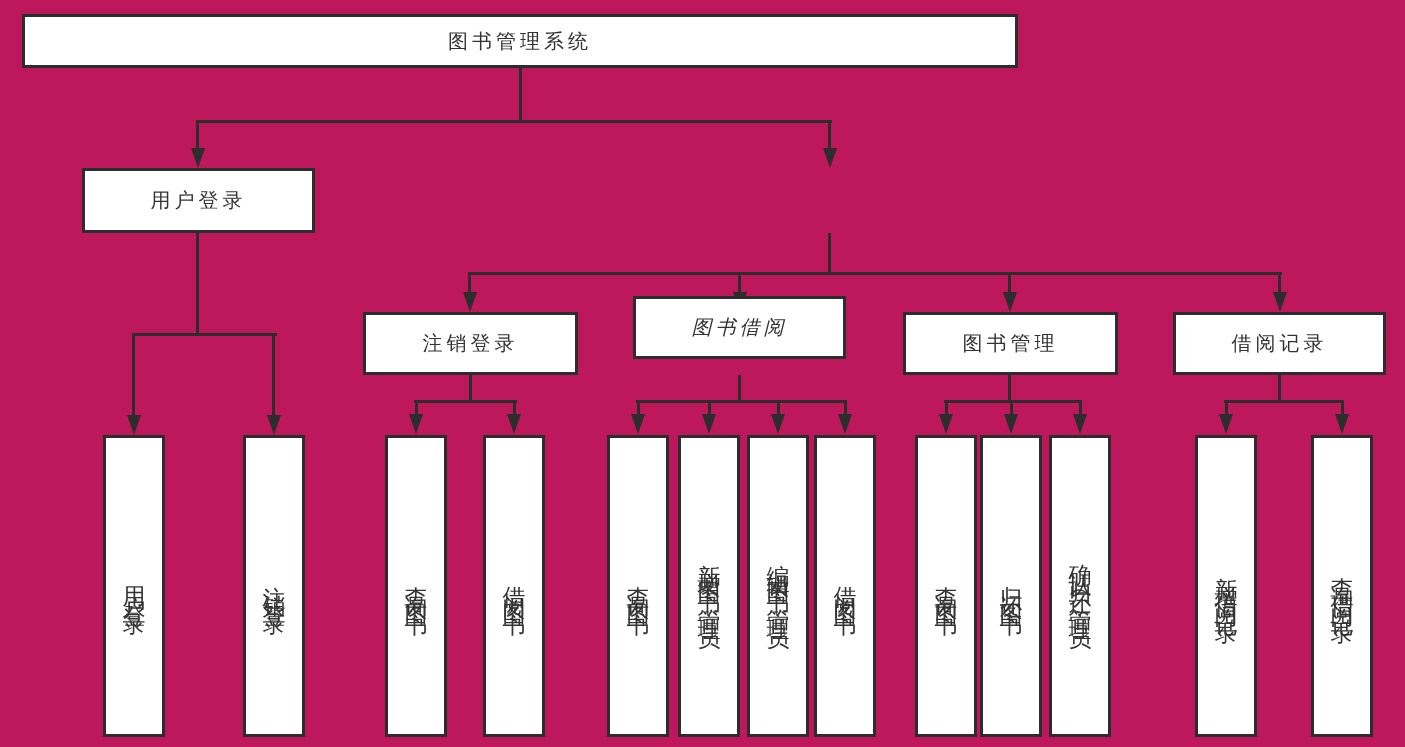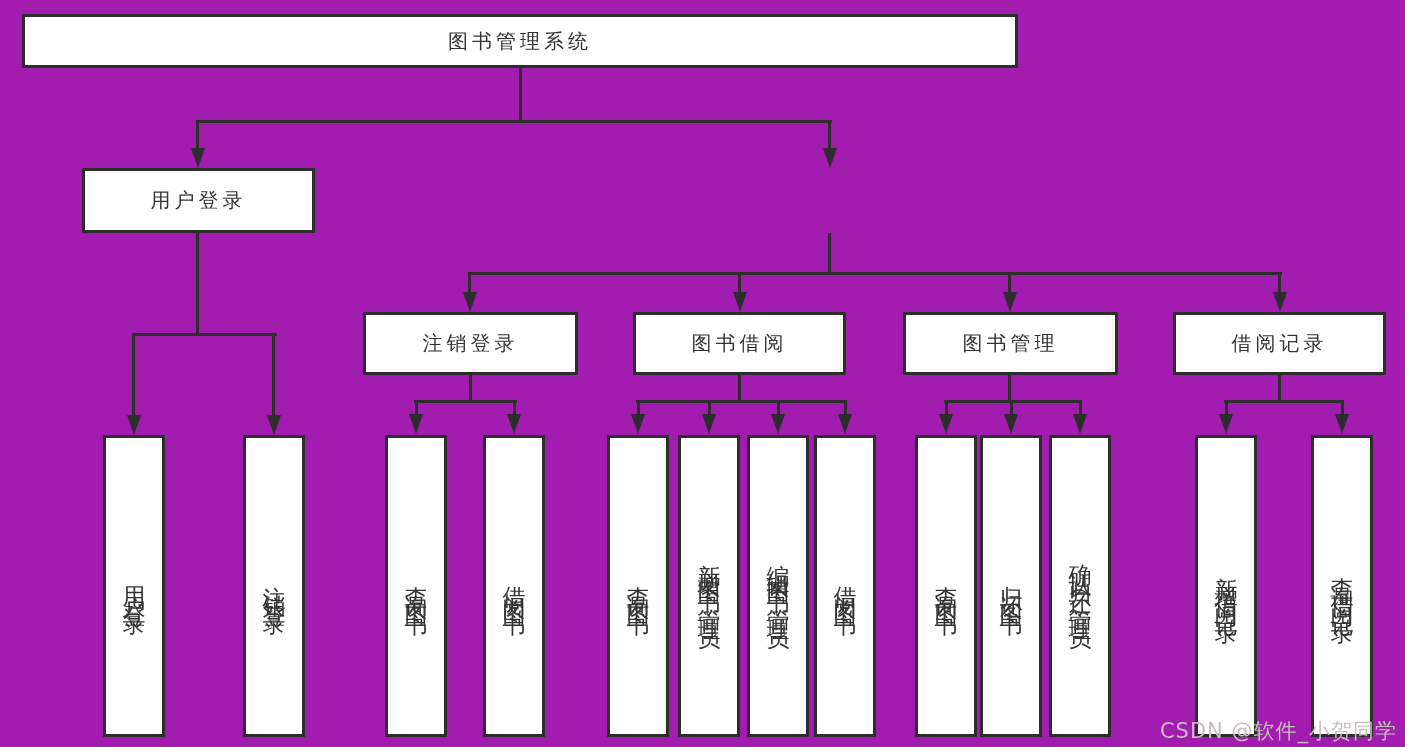--- a/index.html
+++ b/index.html
@@ -1,17 +1,17 @@
 <!DOCTYPE html>
 <html><head>
 <meta charset="utf-8">
 <style>
   html,body{margin:0;padding:0;background:#fff;}
   .canvas{
-    position:relative;width:1405px;height:747px;background:#a21caf;
+    position:relative;width:1405px;height:747px;background:#be185d;
     font-family:"DejaVu Sans","Liberation Sans",sans-serif;overflow:hidden;
   }
   .box{
     position:absolute;box-sizing:border-box;border:3px solid #2d2d2d;background:#fff;
     display:flex;align-items:center;justify-content:center;color:#333333;
   }
   .box-h{font-size:20px;letter-spacing:4px;white-space:nowrap;}
   .box-v span{
     writing-mode:vertical-rl;text-orientation:mixed;
     font-size:23px;line-height:1;letter-spacing:9px;color:#333333;
@@ -62,21 +62,21 @@
   <div class="vline" style="left:1008px;top:272px;height:22px;"></div>
   <div class="vline" style="left:1278px;top:272px;height:22px;"></div>
   <div class="arrow" style="left:463px;top:292px;"></div>
   <div class="arrow" style="left:733px;top:292px;"></div>
   <div class="arrow" style="left:1003px;top:292px;"></div>
   <div class="arrow" style="left:1273px;top:292px;"></div>
 
   <div class="box box-h" style="left:363px;top:312px;width:215px;height:63px;">
     <span>注销登录</span>
   </div>
-  <div class="box box-h" style="left:633px;top:312px;width:213px;height:63px;">
+  <div class="box box-h" style="left:633px;top:296px;width:213px;height:63px;font-style:italic;">
     <span>图书借阅</span>
   </div>
   <div class="box box-h" style="left:903px;top:312px;width:215px;height:63px;">
     <span>图书管理</span>
   </div>
   <div class="box box-h" style="left:1173px;top:312px;width:213px;height:63px;">
     <span>借阅记录</span>
   </div>
 
   <div class="vline" style="left:469px;top:375px;height:25px;"></div>
@@ -150,15 +150,14 @@
     <span>确认归还（管理员）</span>
   </div>
 
   <div class="box box-v" style="left:1195px;top:435px;width:62px;height:302px;">
     <span>新增借阅记录</span>
   </div>
   <div class="box box-v" style="left:1311px;top:435px;width:62px;height:302px;">
     <span>查询借阅记录</span>
   </div>
 
-  <div class="watermark">CSDN @软件_小贺同学</div>
 
 </div>
 
 </body></html>

